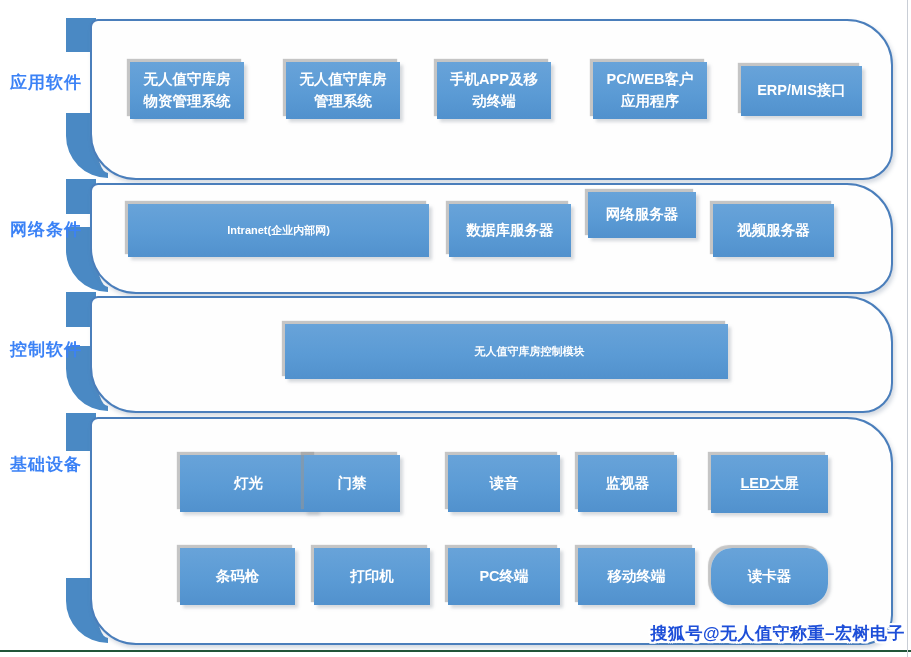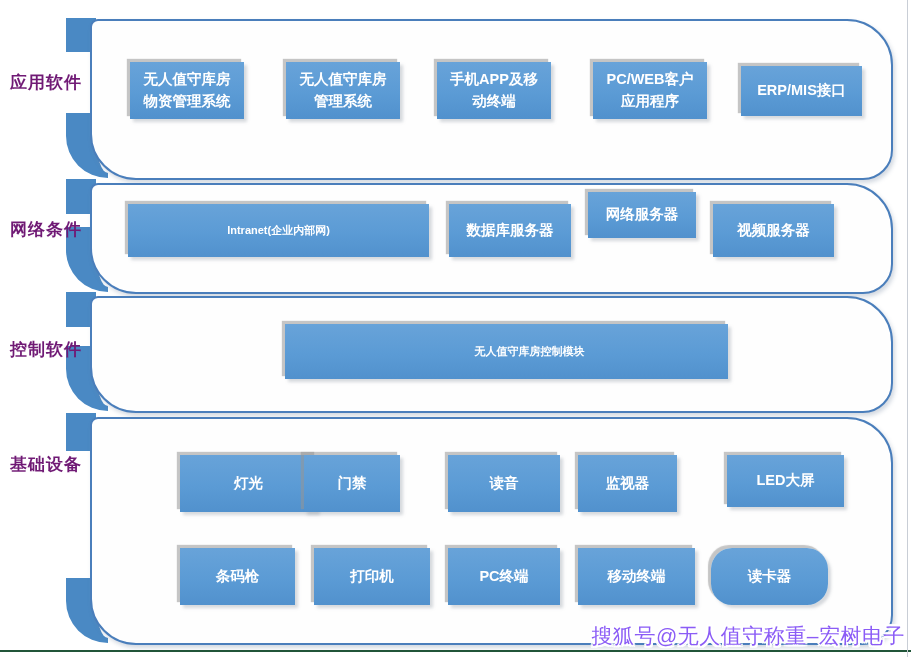--- a/index.html
+++ b/index.html
@@ -16,34 +16,34 @@
   
   .tab{position:absolute;left:66px;width:30px;background:#4a89c4;}
   .curl{
     position:absolute;left:66px;width:12px;height:60px;box-sizing:content-box;
     border-left:30px solid #4a89c4;border-bottom:5px solid #4a89c4;
     border-bottom-left-radius:46px;background:transparent;
   }
   
   .layer-label{
     position:absolute;left:4px;width:84px;text-align:center;
-    font-size:17px;font-weight:bold;color:#701a75;letter-spacing:1px;white-space:nowrap;
+    font-size:17px;font-weight:bold;color:#3b82f6;letter-spacing:1px;white-space:nowrap;
   }
   
   .box{
     position:absolute;display:flex;align-items:center;justify-content:center;
     background:linear-gradient(180deg,#68a3d9 0%,#5b9bd5 55%,#5191cd 100%);
     color:#ffffff;font-weight:bold;font-size:14.5px;text-align:center;
     white-space:pre-line;line-height:1.45;
     box-shadow:-3px -3px 1px rgba(150,150,150,.55), 3px 3px 3px rgba(140,150,160,.35);
   }
   .box.wide{font-size:11px;}
   
   #watermark{
-    position:absolute;top:622px;right:6px;font-size:21px;font-weight:normal;color:#8b5cf6;
+    position:absolute;top:622px;right:6px;font-size:17px;font-weight:bold;color:#1d4ed8;
     letter-spacing:.5px;white-space:nowrap;
     text-shadow:-2px -2px 0 #fff,2px -2px 0 #fff,-2px 2px 0 #fff,2px 2px 0 #fff,
                 -2px 0 0 #fff,2px 0 0 #fff,0 -2px 0 #fff,0 2px 0 #fff;
   }
   #bottom-line{position:absolute;left:0;top:650px;width:911px;height:2px;background:#215539;}
   #right-edge{position:absolute;top:0;left:907px;width:1px;height:657px;background:#c9ced6;}
 </style>
 </head>
 <body>
 
@@ -82,21 +82,21 @@
   <div class="box" style="left:449px;top:204px;width:122px;height:53px;">数据库服务器</div>
   <div class="box" style="left:588px;top:192px;width:108px;height:46px;">网络服务器</div>
   <div class="box" style="left:713px;top:204px;width:121px;height:53px;">视频服务器</div>
 
   <div class="box wide" style="left:285px;top:324px;width:397px;height:55px;padding-left:46px;">无人值守库房控制模块</div>
 
   <div class="box" style="left:180px;top:455px;width:137px;height:57px;">灯光</div>
   <div class="box" style="left:304px;top:455px;width:96px;height:57px;">门禁</div>
   <div class="box" style="left:448px;top:455px;width:112px;height:57px;">读音</div>
   <div class="box" style="left:578px;top:455px;width:99px;height:57px;">监视器</div>
-  <div class="box" style="left:727px;top:455px;width:117px;height:52px;">LED大屏</div>
+  <div class="box" style="left:711px;top:455px;width:117px;height:58px;text-decoration:underline;">LED大屏</div>
 
   <div class="box" style="left:180px;top:548px;width:115px;height:57px;">条码枪</div>
   <div class="box" style="left:314px;top:548px;width:116px;height:57px;">打印机</div>
   <div class="box" style="left:448px;top:548px;width:112px;height:57px;">PC终端</div>
   <div class="box" style="left:578px;top:548px;width:117px;height:57px;">移动终端</div>
   <div class="box" style="left:711px;top:548px;width:117px;height:57px;border-radius:21px;">读卡器</div>
 
   <div id="watermark">搜狐号@无人值守称重–宏树电子</div>
   <div id="bottom-line"></div>
   <div id="right-edge"></div>

